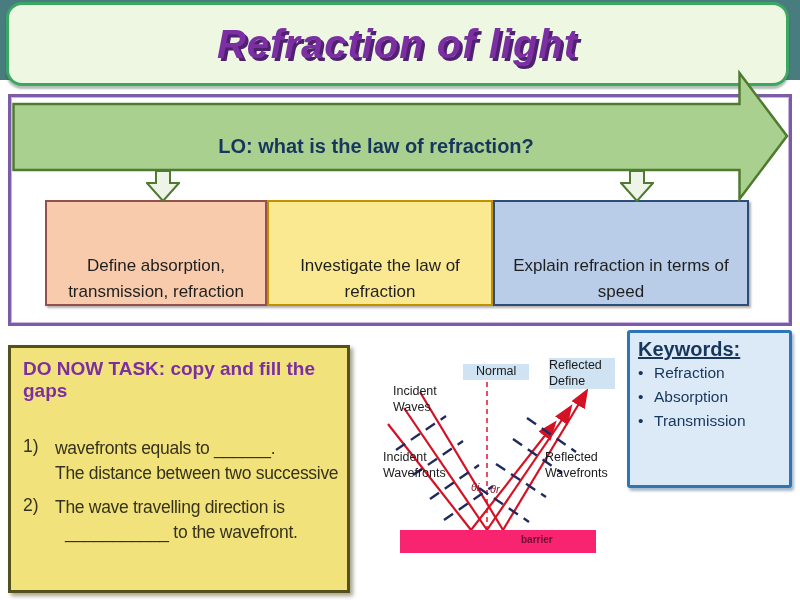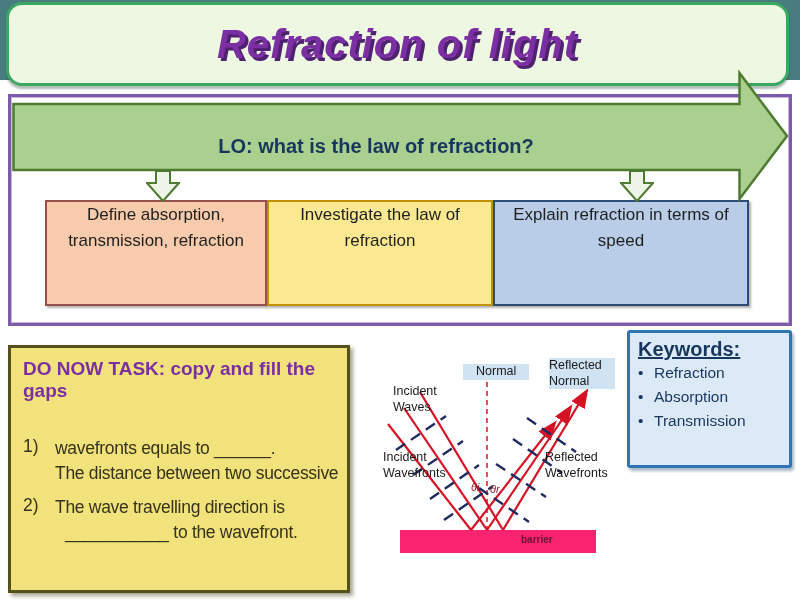--- a/index.html
+++ b/index.html
@@ -18,38 +18,38 @@
     border:3px solid #7c5ca8;box-shadow:inset 0 0 0 1px #c8b6df;z-index:2;}
 
   .lo-arrow-svg{position:absolute;left:12px;top:70px;width:778px;height:132px;z-index:5;}
   .lo-text{position:absolute;left:12px;top:104px;width:728px;height:84px;z-index:6;
     display:flex;align-items:center;justify-content:center;font-size:20px;font-weight:bold;color:#17365d;}
 
   .down-arrow{position:absolute;width:34px;height:32px;z-index:4;}
   .down-arrow.a1{left:146px;top:170px;}
   .down-arrow.a2{left:620px;top:170px;}
 
-  .obj-box{position:absolute;top:200px;height:106px;z-index:3;display:flex;align-items:flex-start;justify-content:center;
+  .obj-box{position:absolute;top:200px;height:106px;z-index:3;display:flex;align-items:flex-end;justify-content:center;
     text-align:center;font-size:17px;line-height:1.5;color:#1f1f1f;padding:0 12px;box-sizing:border-box;
     box-shadow:2px 2px 2px rgba(70,60,60,.4);}
   .obj1{left:45px;width:222px;background:#f7cbac;border:2px solid #93504c;}
   .obj2{left:267px;width:226px;background:#fbe992;border:2px solid #c09100;}
   .obj3{left:493px;width:256px;background:#b9cde8;border:2px solid #2c4d77;}
 
   .donow{position:absolute;left:8px;top:345px;width:342px;height:248px;background:#f2e27b;
     border:3px solid #55511c;box-sizing:border-box;box-shadow:3px 3px 4px rgba(60,55,10,.45);
     padding:10px 10px 0 12px;z-index:2;}
   .donow-heading{font-size:19px;font-weight:bold;color:#7b2fa3;}
   .donow-list{margin-top:34px;}
   .donow-item{display:flex;margin-bottom:8px;}
   .donow-num{width:32px;flex:none;font-size:17.5px;color:#35331c;}
   .donow-lines{font-size:17.5px;color:#35331c;line-height:1.45;letter-spacing:-0.3px;white-space:nowrap;}
   .donow-lines .indent{padding-left:10px;}
 
-  .keywords{position:absolute;left:627px;top:330px;width:165px;height:138px;background:#dce9f7;
+  .keywords{position:absolute;left:627px;top:330px;width:165px;height:158px;background:#dce9f7;
     border:3px solid #2e75b6;border-radius:3px;box-sizing:border-box;
     box-shadow:2px 3px 3px rgba(40,80,120,.4);padding:5px 8px;z-index:2;}
   .kw-heading{font-size:20px;font-weight:bold;color:#17365d;text-decoration:underline;}
   .kw-item{display:flex;align-items:baseline;font-size:15.5px;color:#17365d;line-height:1.55;}
   .kw-bullet{width:16px;flex:none;}
 
   .diagram{position:absolute;left:383px;top:352px;width:240px;height:205px;z-index:2;}
   .diagram svg{position:absolute;left:0;top:0;}
   .dlabel{position:absolute;font-size:12.5px;line-height:1.25;color:#1a1a1a;}
   .hl{background:#cfe3f3;}
@@ -138,21 +138,21 @@
       <g stroke="#1f2a5e" stroke-width="2.4" stroke-dasharray="11 7">
         <line x1="96" y1="136" x2="146" y2="170"></line>
         <line x1="113" y1="112" x2="163" y2="145"></line>
         <line x1="130" y1="87" x2="179" y2="121"></line>
         <line x1="144" y1="66" x2="193" y2="100"></line>
       </g>
       <rect x="17" y="178" width="196" height="23" fill="#f8246f"></rect>
     </svg>
     <div class="dlabel hl" style="left:80px;top:12px;padding:0 13px;">Normal</div>
     <div class="dlabel" style="left:10px;top:32px;width:60px;">Incident Waves</div>
-    <div class="dlabel hl" style="left:166px;top:6px;width:66px;">Reflected Normal</div>
+    <div class="dlabel hl" style="left:166px;top:6px;width:66px;">Reflected Define</div>
     <div class="dlabel" style="left:0px;top:98px;width:74px;">Incident Wavefronts</div>
     <div class="dlabel" style="left:162px;top:98px;width:78px;">Reflected Wavefronts</div>
     <div class="theta" style="left:88px;top:129px;">θi</div>
     <div class="theta" style="left:107px;top:131px;">θr</div>
     <div class="barrier-label">barrier</div>
   </div>
 
   <div class="keywords">
     <div class="kw-heading">Keywords:</div>
     <div class="kw-item">

